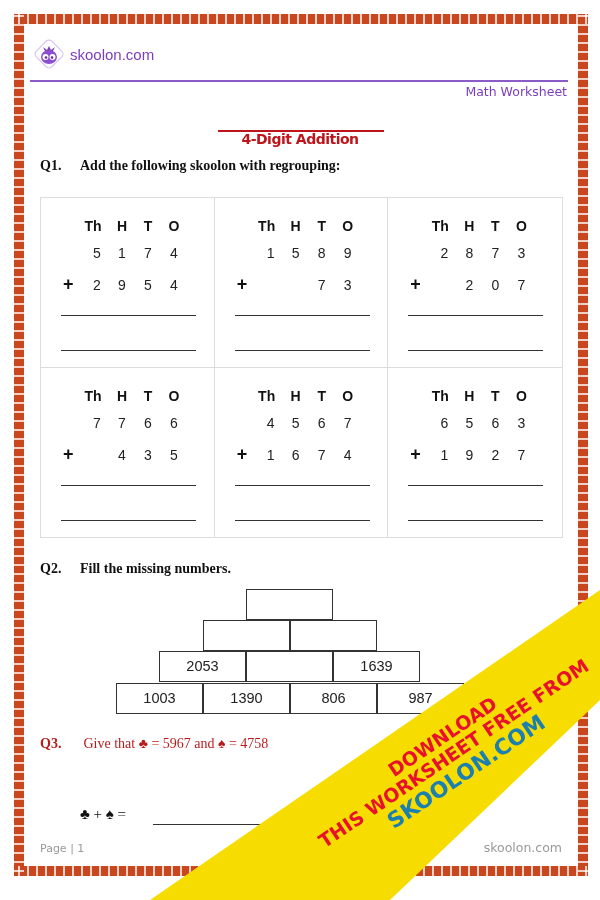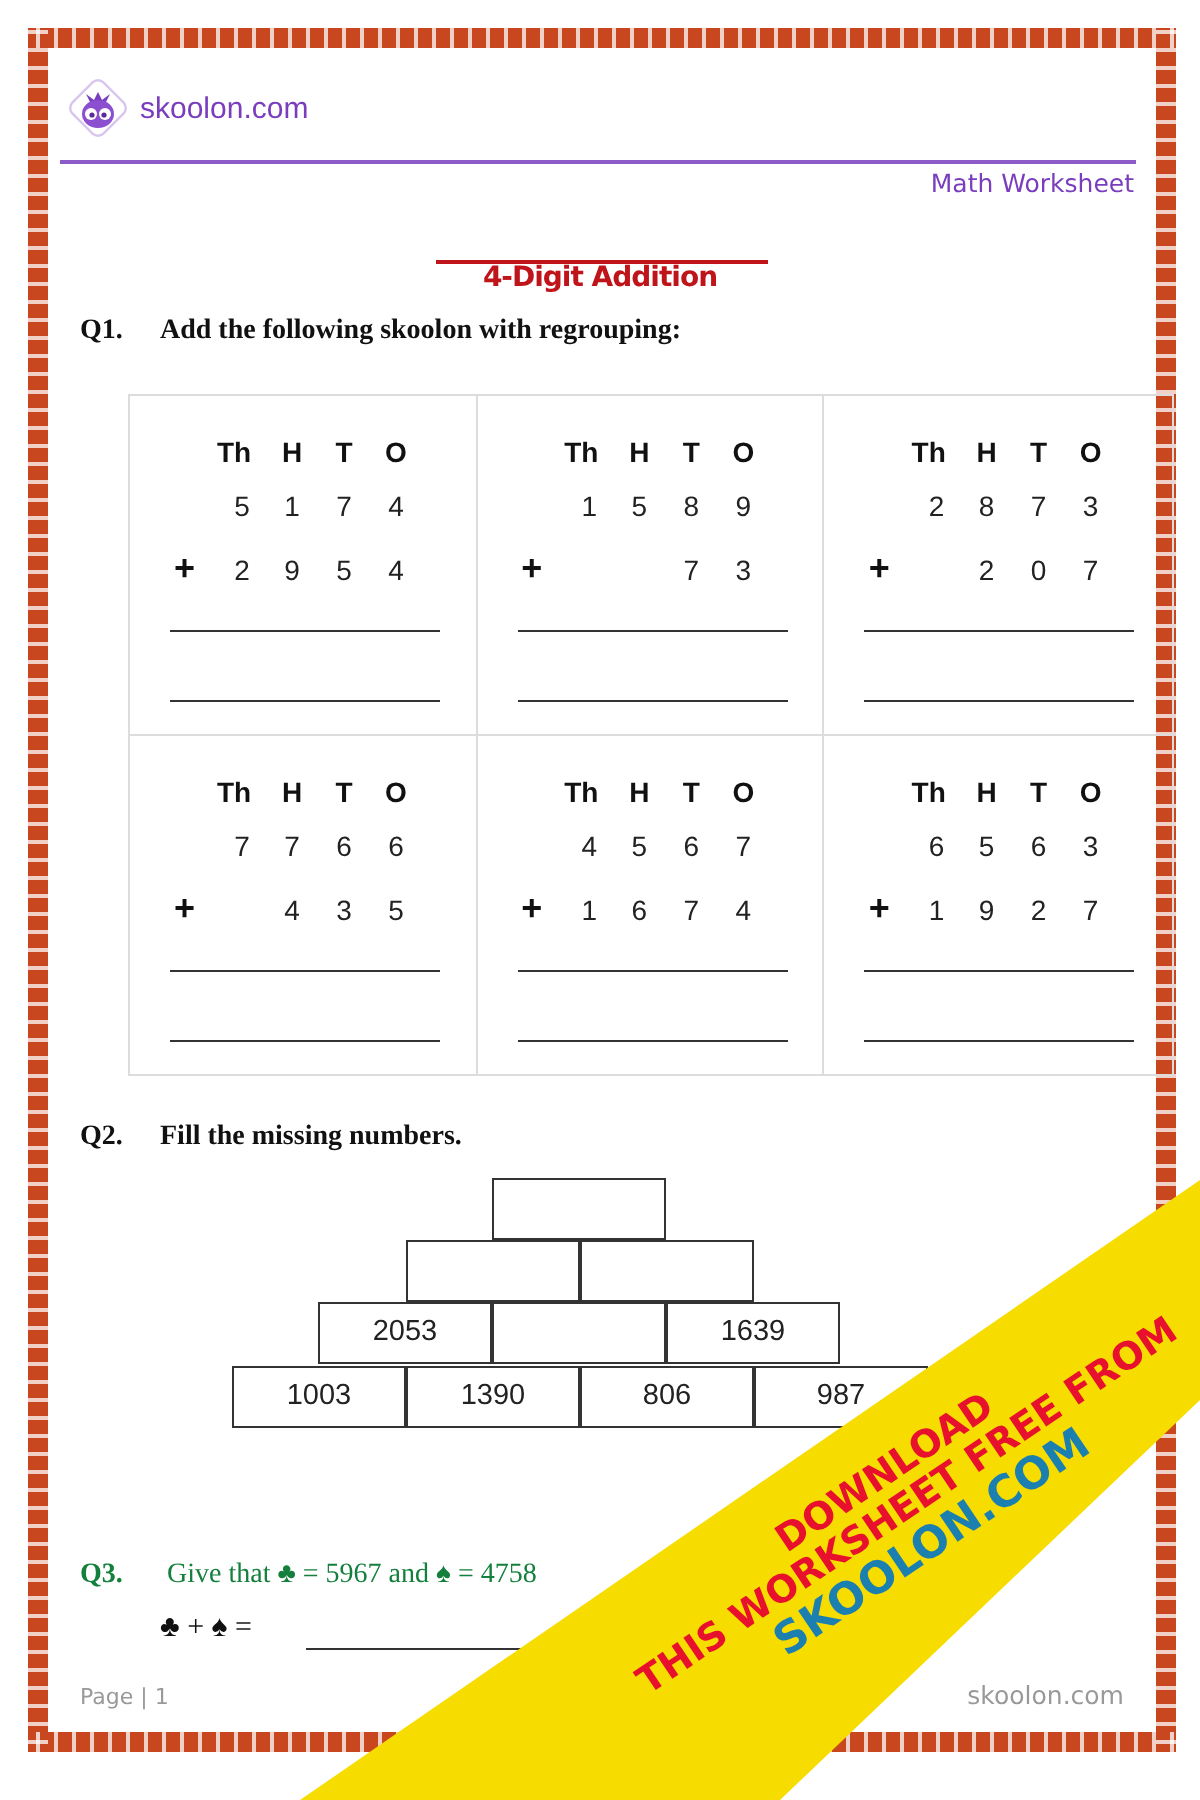--- a/index.html
+++ b/index.html
@@ -16,33 +16,33 @@
   }
   .abs { position:absolute; }
   .logo { left:33px; top:38px; width:32px; height:32px; }
   .brand { left:70px; top:46px; font-size:15px; color:#7a3dbd; }
   .doc-type { right:33px; top:48px; font-size:12.5px; color:#7a3dbd; font-family:"DejaVu Sans", sans-serif;margin-top:36px; }
   .hr { left:30px; top:80px; width:538px; height:2px; background:#8b5cc7; }
   .title { left:0; width:600px; top:103px; text-align:center; font-size:14px; font-weight:bold; color:#c0141b; font-family:"DejaVu Sans", sans-serif; letter-spacing:-0.5px;margin-top:28px; }
   .title-ul { left:218px; top:130px; width:166px; height:2px; background:#c0141b; }
   .q { font-family:"Liberation Serif", serif; font-weight:bold; font-size:14px; color:#111; }
   .q .num { display:inline-block; width:40px; }
-  .grid { left:40px; top:197px; width:523px; height:341px; border:1px solid #dcdcdc; box-sizing:border-box; display:grid; grid-template-columns:1fr 1fr 1fr; grid-template-rows:1fr 1fr;margin-left:24px; }
+  .grid { left:40px; top:197px; width:523px; height:341px; border:1px solid #dcdcdc; box-sizing:border-box; display:grid; grid-template-columns:1fr 1fr 1fr; grid-template-rows:1fr 1fr; }
   .cell { border-right:1px solid #dcdcdc; border-bottom:1px solid #dcdcdc; position:relative; }
   .cell:nth-child(3n) { border-right:none; }
   .cell:nth-child(n+4) { border-bottom:none; }
   .hdr { position:absolute; top:20px; left:0; width:100%; font-weight:bold; font-size:14px; color:#111; }
   .dig { position:absolute; width:20px; text-align:center; }
   .row1 { position:absolute; top:47px; left:0; width:100%; font-size:14px; color:#222; }
   .row2 { position:absolute; top:79px; left:0; width:100%; font-size:14px; color:#222; }
   .plus { position:absolute; left:22px; top:-3px; font-size:18px; font-weight:bold; color:#111; }
   .ans1 { position:absolute; left:20px; top:117px; width:135px; height:1px; background:#333; }
   .ans2 { position:absolute; left:20px; top:152px; width:135px; height:1px; background:#333; }
   .pbox { position:absolute; width:87px; height:31px; border:1.3px solid #333; box-sizing:border-box; text-align:center; line-height:29px; font-size:14.5px; color:#222; background:#fff; }
-  .q3 { font-family:"Liberation Serif", serif; font-size:14px; color:#15803d;margin-top:44px; }
+  .q3 { font-family:"Liberation Serif", serif; font-size:14px; color:#b91c1c; }
   .eq { left:80px; top:806px; font-family:"Liberation Serif", serif; font-size:15px; color:#111; }
   .eq-line { left:153px; top:824px; width:120px; height:1px; background:#333; }
   .footer-l { left:40px; top:842px; font-size:11px; color:#999; font-family:"DejaVu Sans", sans-serif; }
   .footer-r { right:38px; top:840px; font-size:12.5px; color:#999; font-family:"DejaVu Sans", sans-serif; }
   .banner { position:absolute; left:0; top:0; width:600px; height:900px; pointer-events:none; }
   .banner-text { position:absolute; left:455px; top:755px; transform-origin:center; transform:translate(-50%,-50%) rotate(-34deg); text-align:center; font-family:"DejaVu Sans", sans-serif; font-weight:bold; white-space:nowrap; line-height:1.05; }
   .bt1 { font-size:19px; color:#e8112d; }
   .bt2 { font-size:19px; color:#e8112d; }
   .bt3 { font-size:22px; color:#1b7fb0; }
 </style>

